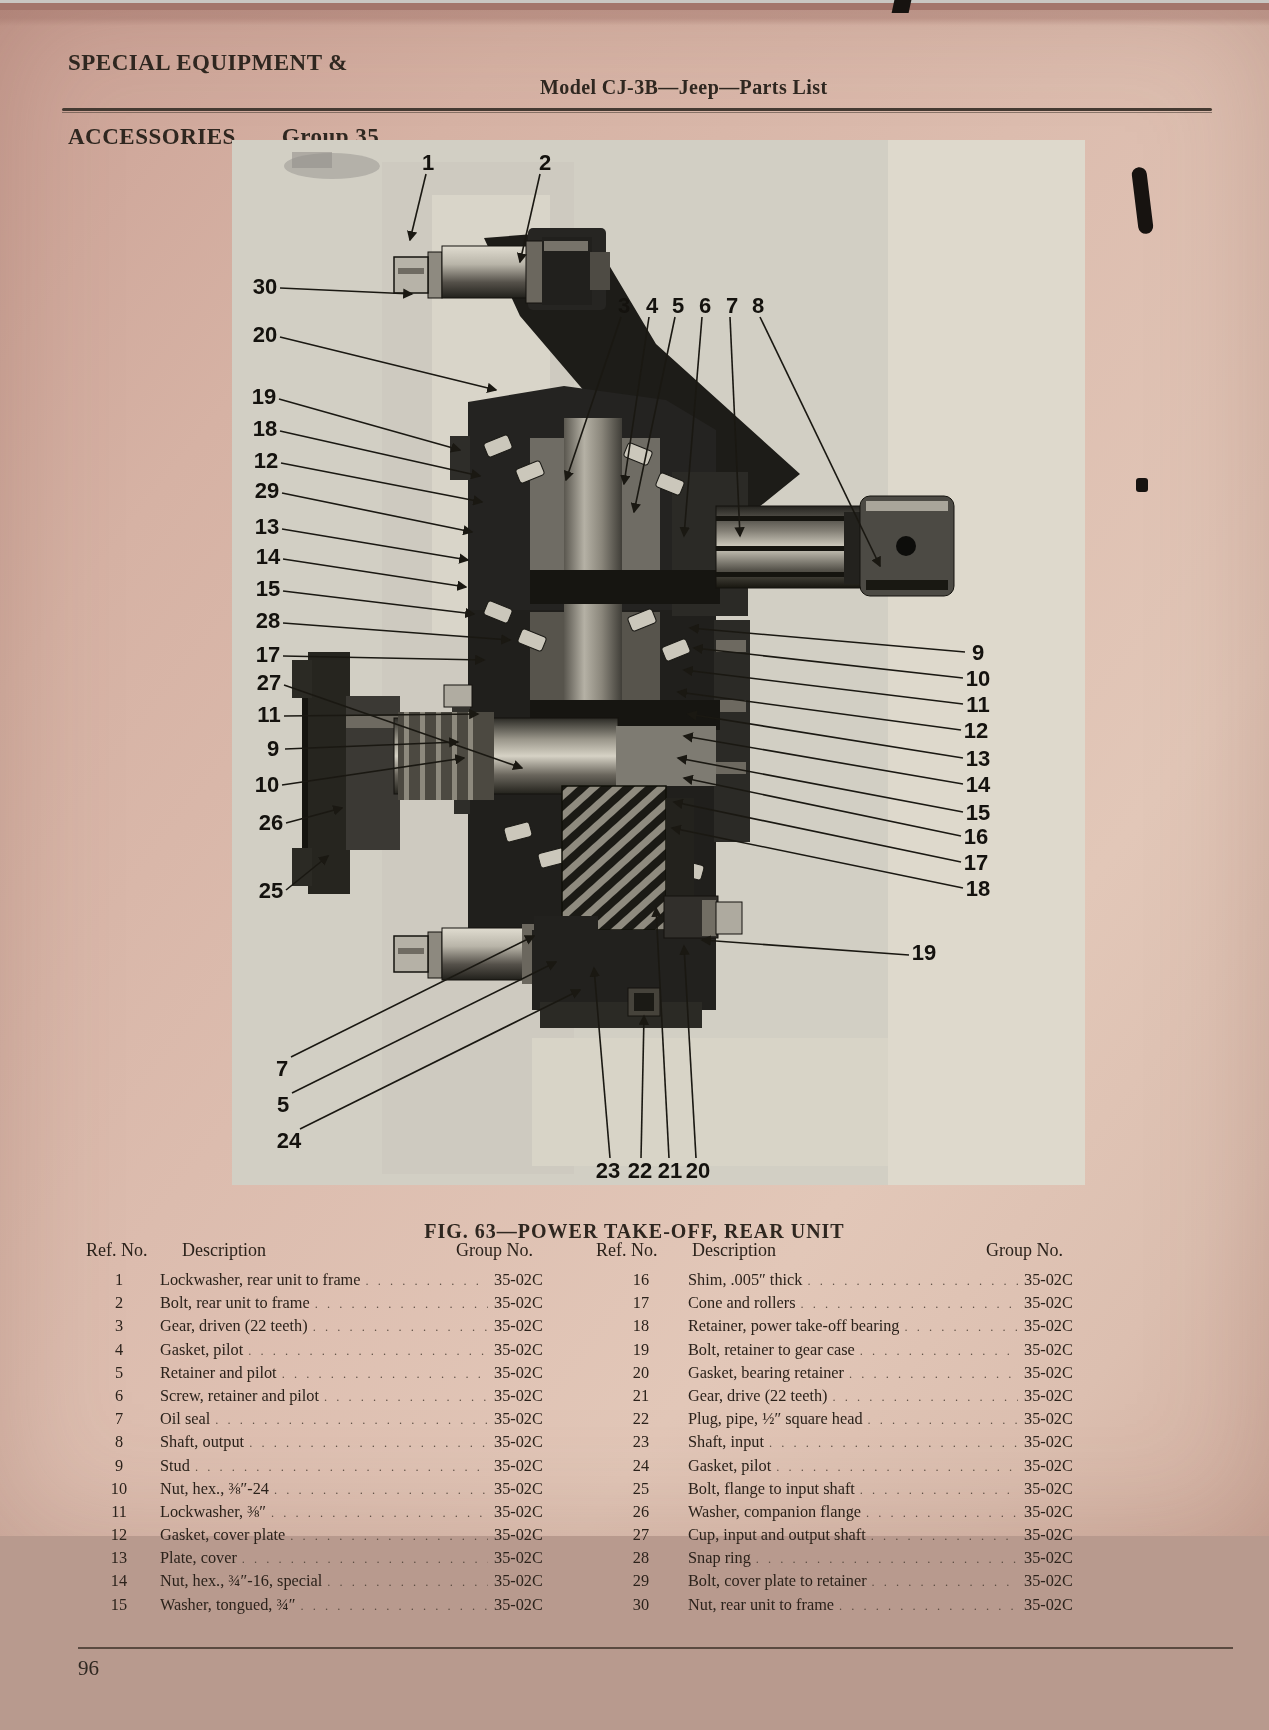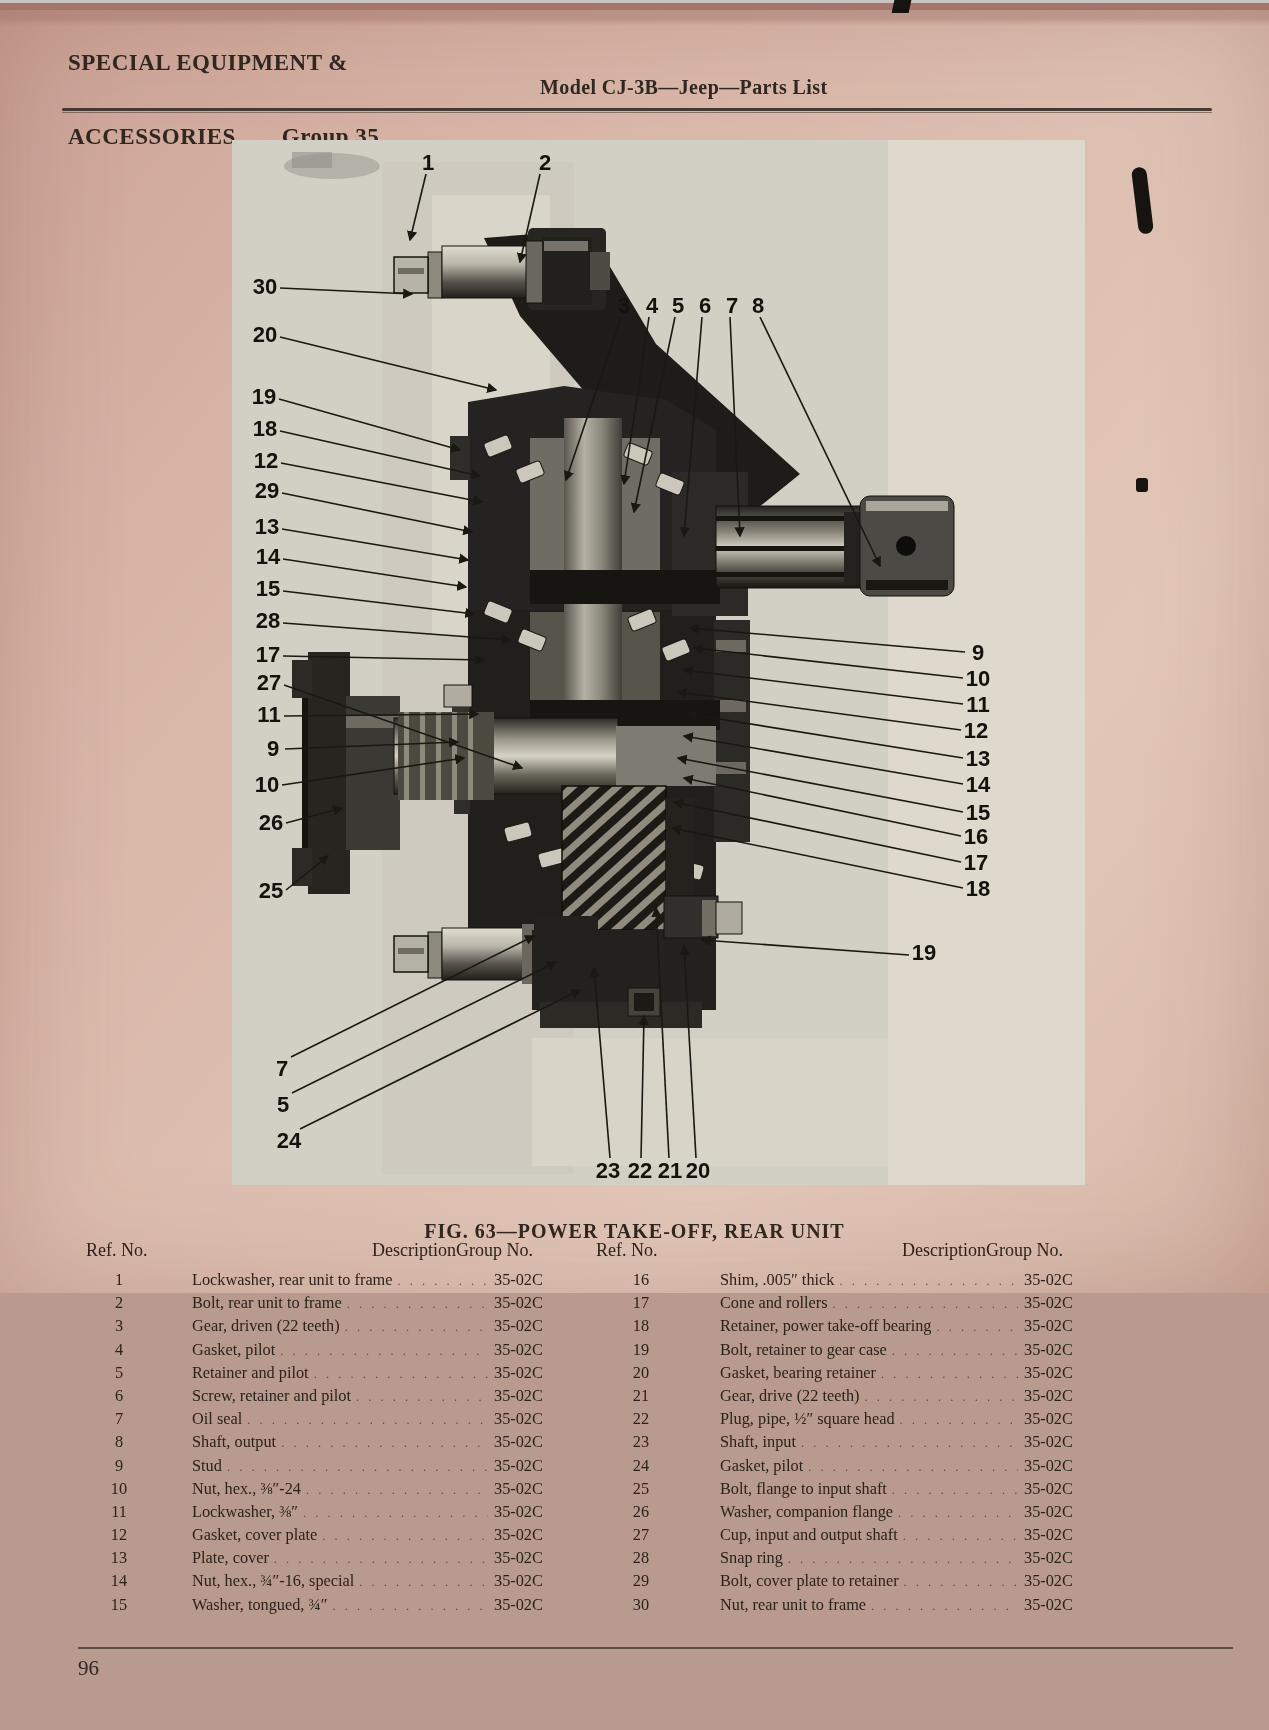--- a/index.html
+++ b/index.html
@@ -2,21 +2,21 @@
 <html><head>
 <meta charset="utf-8">
 <style>
   html,body{margin:0;padding:0;}
   body{
     width:1269px;height:1730px;overflow:hidden;
     font-family:"Liberation Serif", serif;
     background:#b89a8e;
   }
   #page{
-    position:relative;width:1269px;height:1293px;
+    position:relative;width:1269px;height:1536px;
     background:linear-gradient(128deg,#cba195 0%,#d6b2a4 22%,#dcbcae 45%,#e2c7b8 72%,#dcbfb0 88%,#d4b2a3 100%);
     box-shadow:inset 0 0 120px rgba(120,70,60,.25);
     color:#2f2720;
   }
   
   .top-band{position:absolute;left:0;top:0;width:1269px;height:26px;
     background:linear-gradient(#c9c6c2 0 3px,#a3756b 3px 10px,rgba(163,117,107,.45) 10px 18px,rgba(163,117,107,0));}
   .scan-mark{position:absolute;background:#171310;}
   
   .hdr-left{position:absolute;left:68px;top:48px;font-weight:bold;font-size:23px;letter-spacing:.5px;line-height:30px;}
@@ -28,27 +28,27 @@
   #photo{position:absolute;left:232px;top:140px;}
   .caption{position:absolute;left:0;top:1196px;width:1269px;text-align:center;
     font-weight:bold;font-size:20px;letter-spacing:1px;margin-top:24px;}
   
   .ptable{position:absolute;font-size:16.3px;color:#2b221b;}
   #table-left{left:80px;top:1240px;width:480px;}
   #table-right{left:596px;top:1240px;width:498px;}
   .thead{display:flex;font-size:18px;margin-bottom:9px;}
   .h-ref{flex:none;width:96px;padding-left:6px;}
   #table-right .h-ref{padding-left:0;width:96px;}
-  .h-desc{flex:1;text-align:right;}
+  .h-desc{flex:1;text-align:left;}
   .h-grp{flex:none;width:104px;}
   #table-right .h-grp{width:108px;}
   .trow{display:flex;align-items:baseline;height:23.2px;}
   .tref{flex:none;width:78px;text-align:center;}
   #table-right .trow .tref{width:90px;}
-  .tdesc{flex:none;padding-left:2px;white-space:nowrap;margin-left:32px;}
+  .tdesc{flex:none;padding-left:2px;white-space:nowrap;}
   #table-right .trow .tdesc{padding-left:2px;}
   .tdots{flex:1;overflow:hidden;white-space:nowrap;margin:0 6px 0 5px;font-size:12.5px;letter-spacing:3px;color:#4a3e34;opacity:.85;}
   .tdots::after{content:". . . . . . . . . . . . . . . . . . . . . . . . . . . . . . . . . . . . . . . . . . . . . . . .";}
   .tgrp{flex:none;width:66px;}
   #table-right .trow .tgrp{width:70px;}
   
   .rule-bottom{position:absolute;left:78px;top:1647px;width:1155px;height:2px;background:#5a4a40;}
   .page-num{position:absolute;left:78px;top:1656px;font-size:21px;}
   
   text.callout{font-family:"Liberation Sans",sans-serif;font-weight:bold;font-size:22px;fill:#14120e;}

